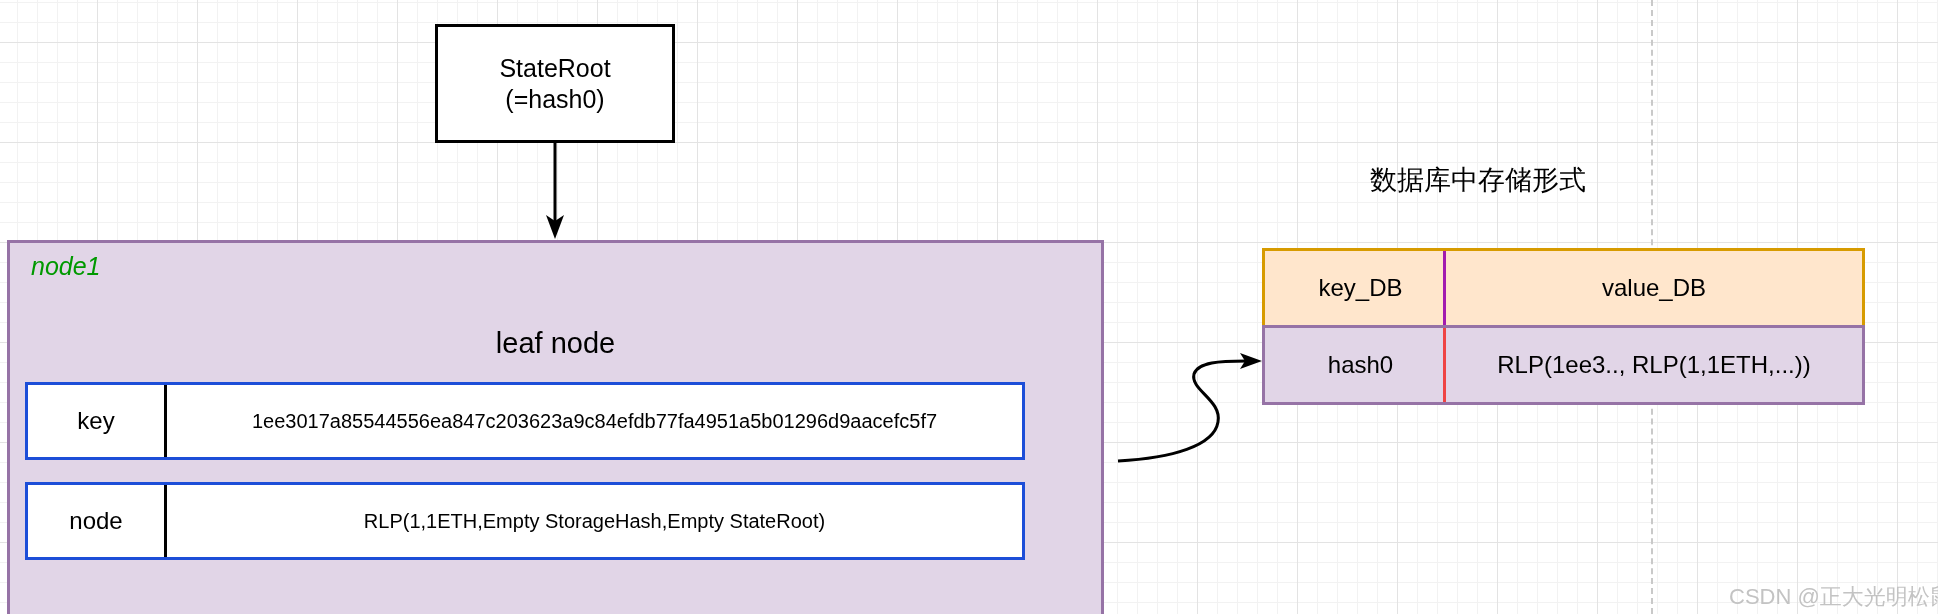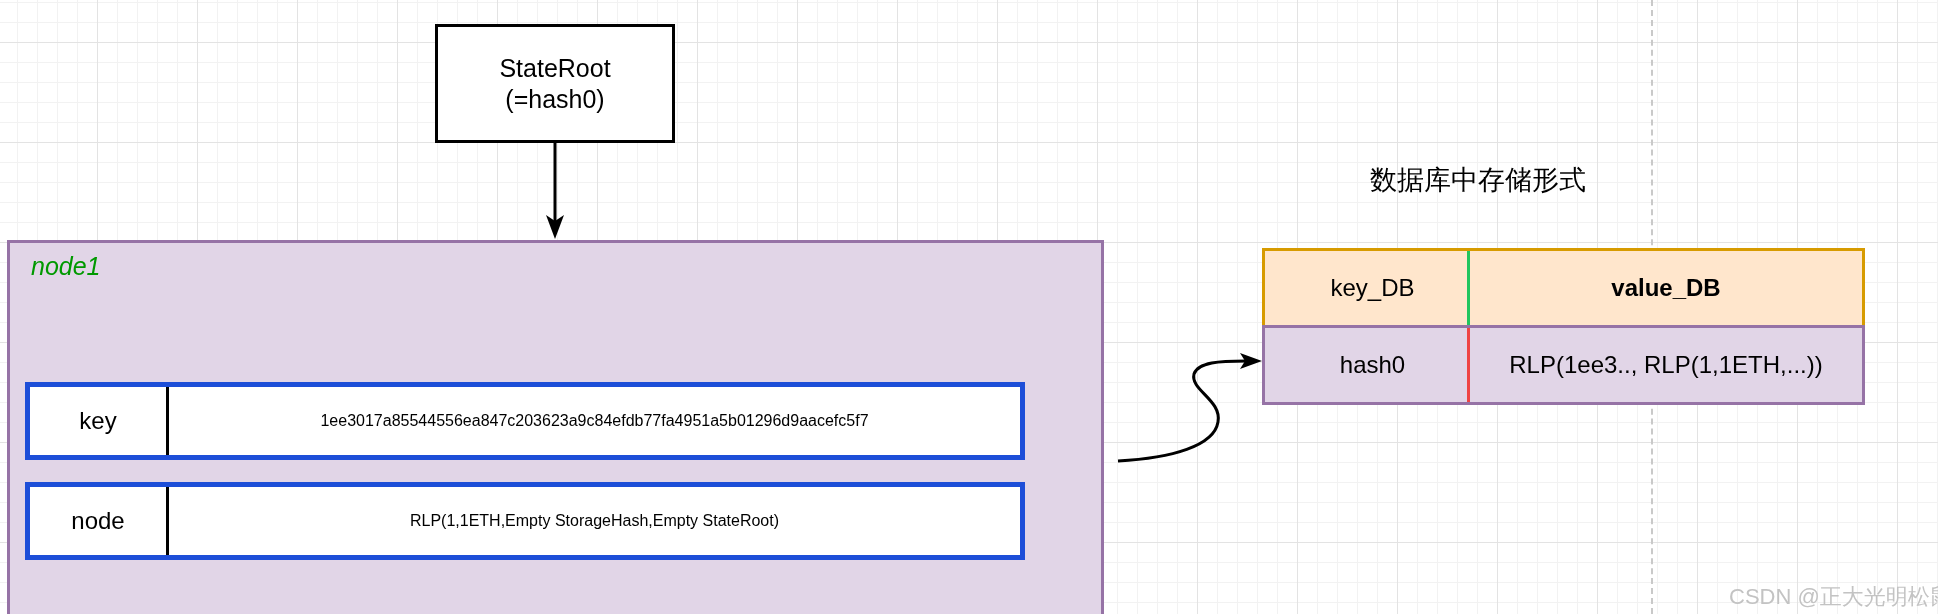--- a/index.html
+++ b/index.html
@@ -34,51 +34,51 @@
   .node1-label{
     position:absolute;left:21px;top:9px;
     color:#009900;font-style:italic;font-size:25px;
   }
   .leaf-title{
     position:absolute;left:0;top:84px;width:100%;
     text-align:center;font-size:29px;
   }
   .kv-row{
     position:absolute;left:15px;width:1000px;height:78px;
-    background:#fff;border:5px solid #1d4ed8;box-sizing:border-box;
+    background:#fff;border:3px solid #1d4ed8;box-sizing:border-box;
     display:flex;align-items:stretch;
   }
   .kv-row.key{top:139px;}
   .kv-row.value{top:239px;}
   .kv-label{
     width:139px;border-right:3px solid #000;box-sizing:border-box;
     display:flex;align-items:center;justify-content:center;
     font-size:24px;flex:none;
   }
   .kv-value{
     flex:1;display:flex;align-items:center;justify-content:center;
-    font-size:16px;white-space:nowrap;text-align:center;
+    font-size:20px;white-space:nowrap;text-align:center;
   }
   
   .db-title{
     left:1370px;top:162px;width:250px;
     font-size:27px;
   }
   .db-table{left:1262px;top:248px;width:603px;}
   .db-row{
     display:flex;box-sizing:border-box;height:80px;width:603px;
   }
   .db-row.header{background:#ffe6cc;border:3px solid #d79b00;}
   .db-row.data{background:#e1d5e7;border:3px solid #9673a6;margin-top:-3px;justify-content:space-between;}
   .db-cell{
     display:flex;align-items:center;justify-content:center;
     font-size:24px;box-sizing:border-box;white-space:nowrap;
   }
-  .db-cell.c1{width:202px;flex:none;padding-left:13px;}
-  .db-row.header .db-cell.c2{border-left:3px solid #22c55e;flex:1;font-weight:bold;}
+  .db-cell.c1{width:178px;flex:none;padding-left:13px;}
+  .db-row.header .db-cell.c2{border-left:3px solid #a21caf;flex:1;}
   .db-row.data .db-cell.c2{border-left:3px solid #ef4444;flex:1;}
   
   .dashline{
     left:1651px;top:0;height:614px;width:0;
     border-left:2px dashed #c9c9c9;
   }
   .watermark{
     left:1729px;top:582px;
     color:#c3c3c3;font-size:22px;white-space:nowrap;
   }
@@ -96,20 +96,21 @@
     <div>(=hash0)</div>
   </div>
 
   <svg class="abs" style="left:540px;top:143px;" width="30" height="98">
     <line x1="15" y1="0" x2="15" y2="82" stroke="#000" stroke-width="3"></line>
     <polygon points="15,96 6,72 15,78 24,72" fill="#000"></polygon>
   </svg>
 
   <div class="abs node1">
     <div class="node1-label">node1</div>
+    <div class="leaf-title">leaf node</div>
 
     <div class="kv-row key">
       <div class="kv-label">key</div>
       <div class="kv-value">1ee3017a85544556ea847c203623a9c84efdb77fa4951a5b01296d9aacefc5f7</div>
     </div>
 
     <div class="kv-row value">
       <div class="kv-label">node</div>
       <div class="kv-value">RLP(1,1ETH,Empty StorageHash,Empty StateRoot)</div>
     </div>

